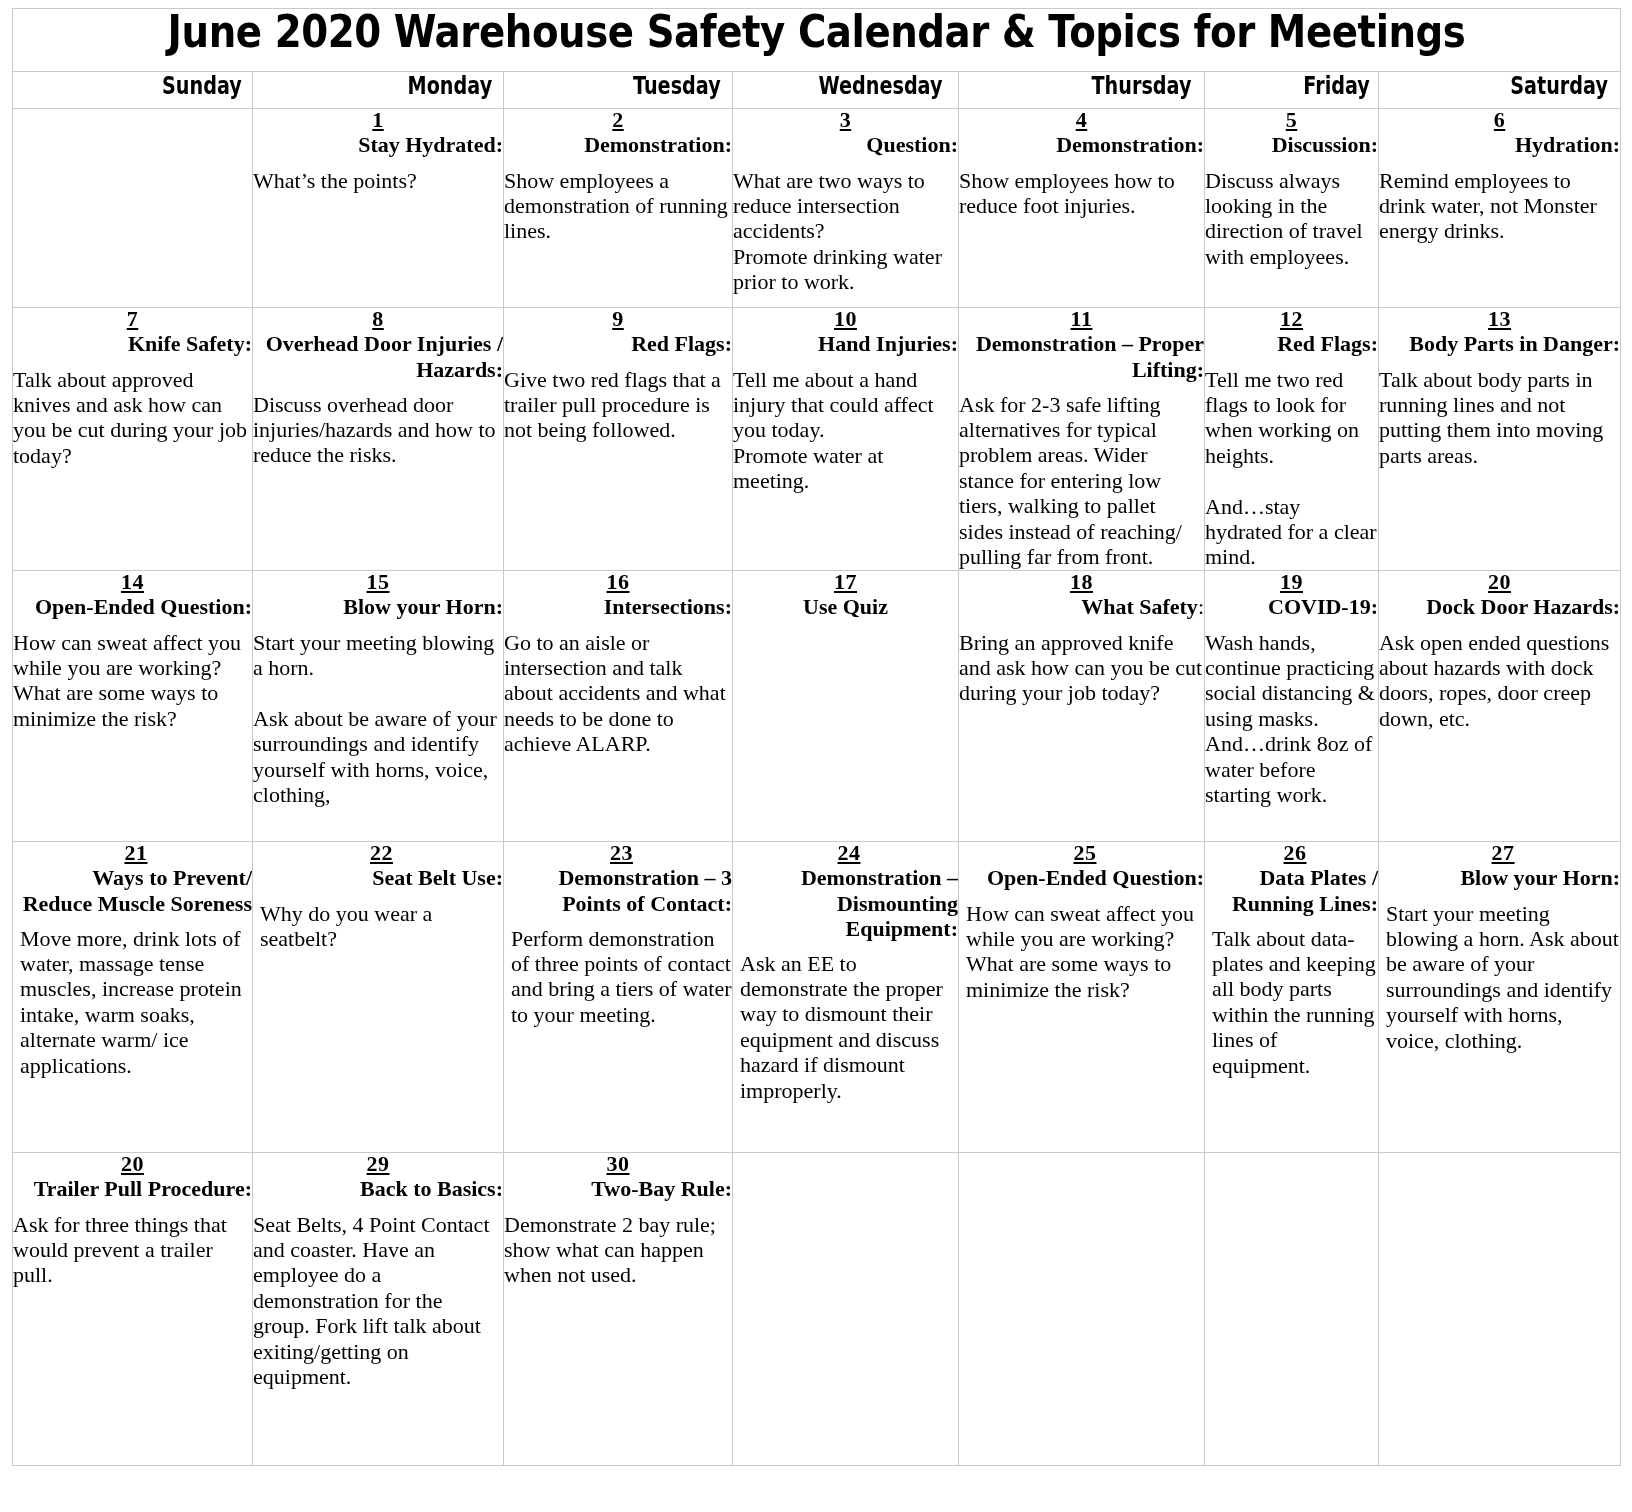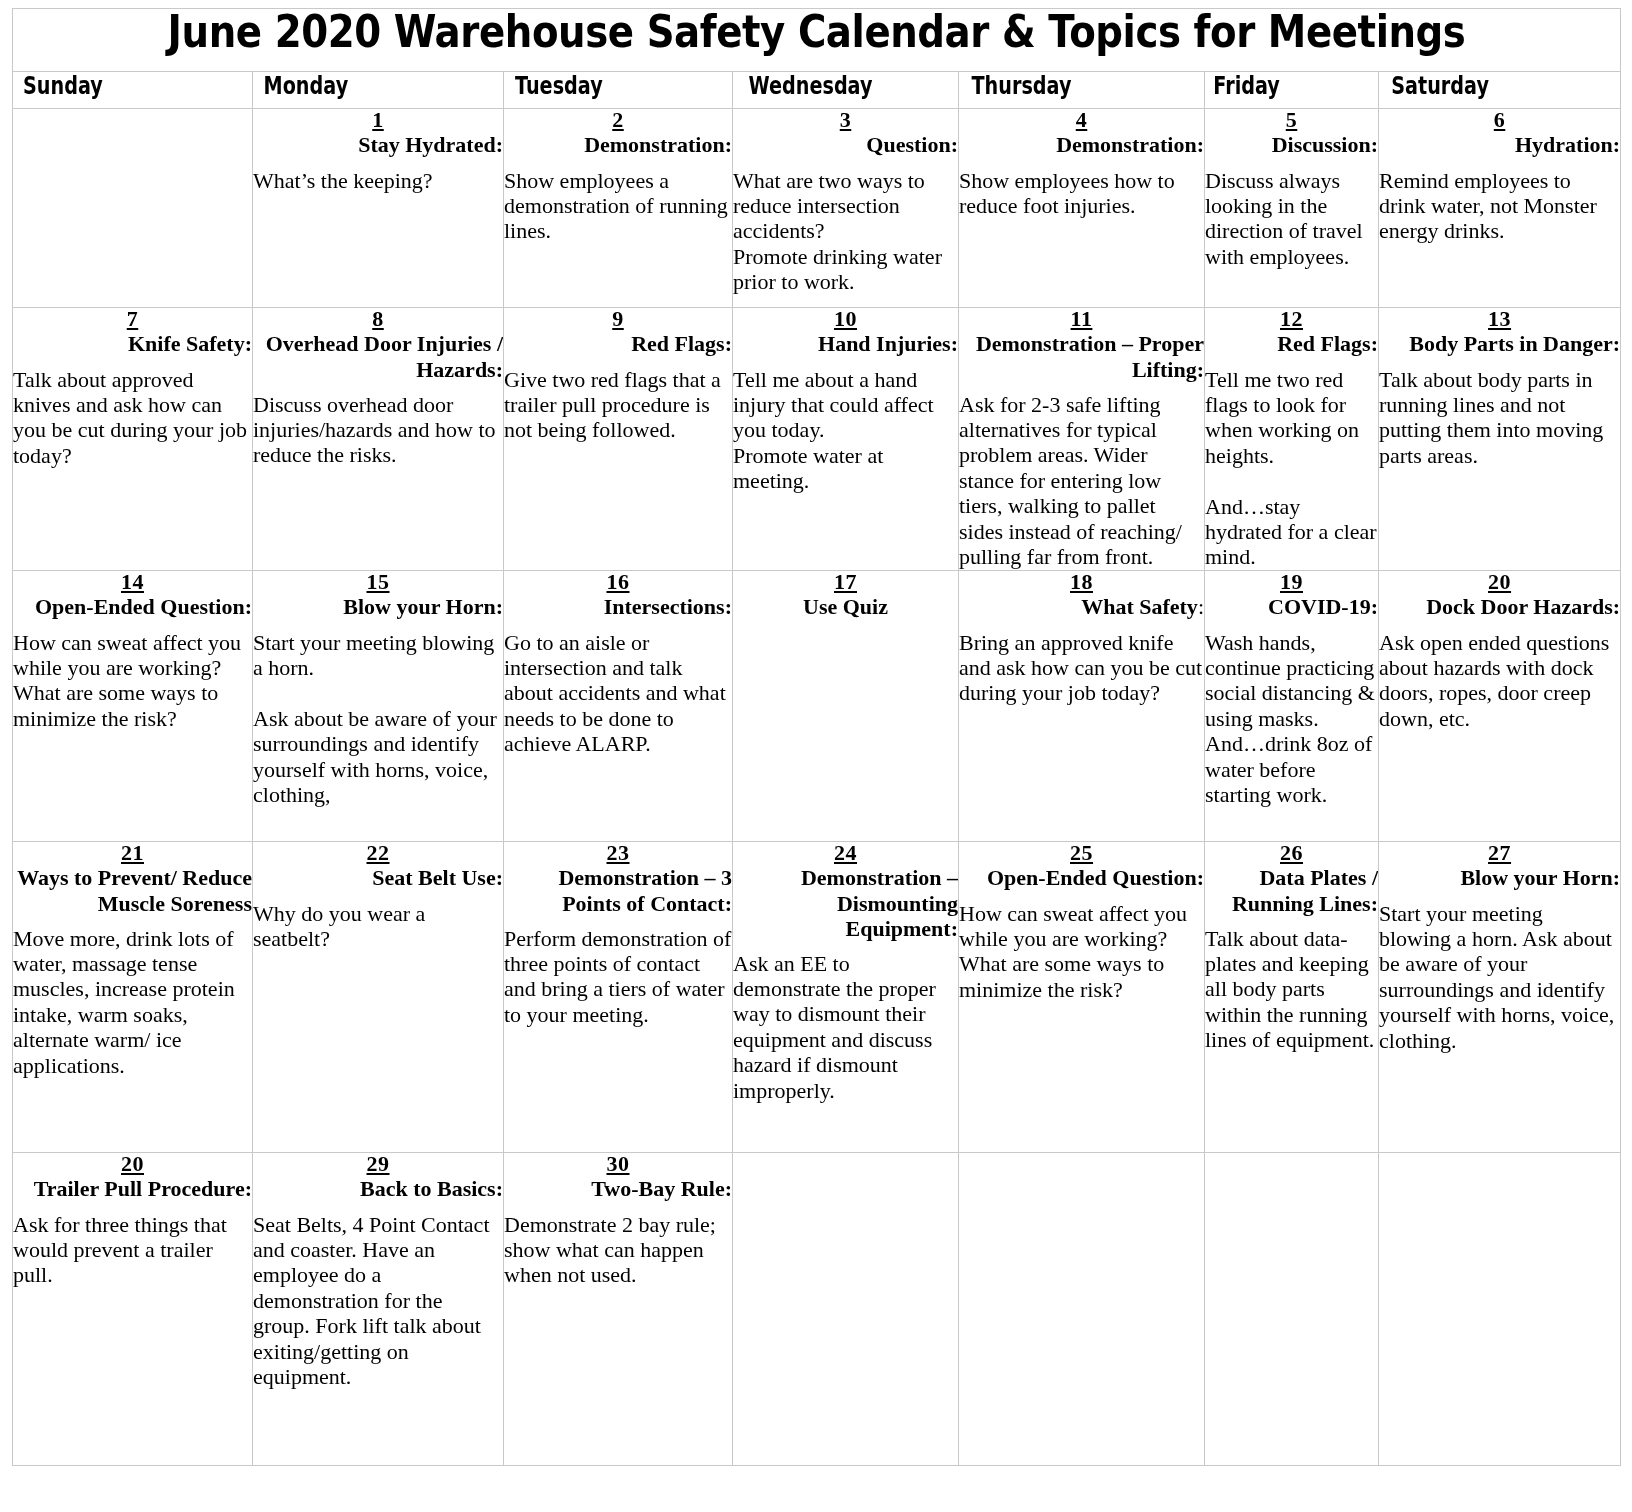--- a/index.html
+++ b/index.html
@@ -51,21 +51,21 @@
     line-height: 1.04;
     letter-spacing: -0.5px;
     transform: scaleX(0.86);
     transform-origin: center center;
     white-space: nowrap;
     display: block;
   }
 
   
   .dow-cell {
-    text-align: left;
+    text-align: right;
     height: 36px;
     vertical-align: middle;
     padding: 2px 0 4px 0;
   }
   .dow-text {
     font-family: "DejaVu Sans", sans-serif;
     font-weight: bold;
     font-size: 24px;
     transform: scaleX(0.80);
     transform-origin: center center;
@@ -111,21 +111,21 @@
 
   
   .day-cell.empty {
     padding: 0;
   }
 
   
   tr.week-1 td { height: 198px; }
   tr.week-2 td { height: 262px; }
   tr.week-3 td { height: 270px; }
-  tr.week-4 td { height: 310px; }
+  tr.week-4 td { height: 310px; padding-left: 7px; }
   tr.week-5 td { height: 312px; }
 </style>
 </head>
 <body>
 
 <div class="page">
   <table class="calendar">
     <colgroup>
       <col style="width:240px">
       <col style="width:251px">
@@ -148,21 +148,21 @@
           <td class="dow-cell"><span class="dow-text">Wednesday</span></td>
           <td class="dow-cell"><span class="dow-text">Thursday</span></td>
           <td class="dow-cell"><span class="dow-text">Friday</span></td>
           <td class="dow-cell"><span class="dow-text">Saturday</span></td>
         </tr>
     <tr class="week-1">
           <td class="day-cell empty"></td>
           <td class="day-cell">
             <div class="day-num">1</div>
             <div class="day-title"><span>Stay Hydrated:</span></div>
-            <div class="day-body">What’s the keeping?</div>
+            <div class="day-body">What’s the points?</div>
           </td>
           <td class="day-cell">
             <div class="day-num">2</div>
             <div class="day-title"><span>Demonstration:</span></div>
             <div class="day-body">Show employees a demonstration of running lines.</div>
           </td>
           <td class="day-cell">
             <div class="day-num">3</div>
             <div class="day-title"><span>Question:</span></div>
             <div class="day-body">What are two ways to reduce intersection accidents?

